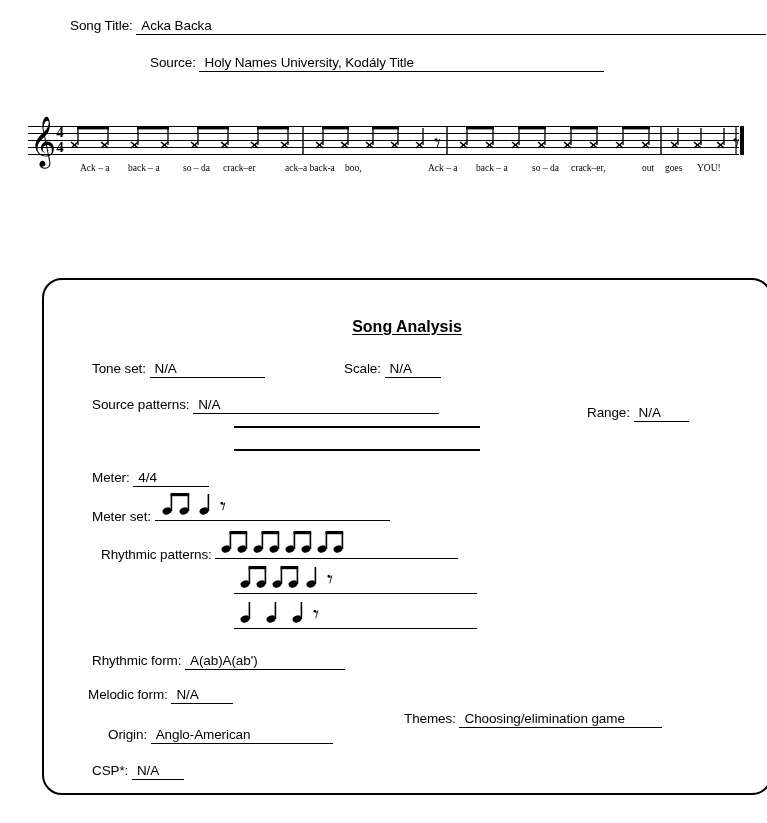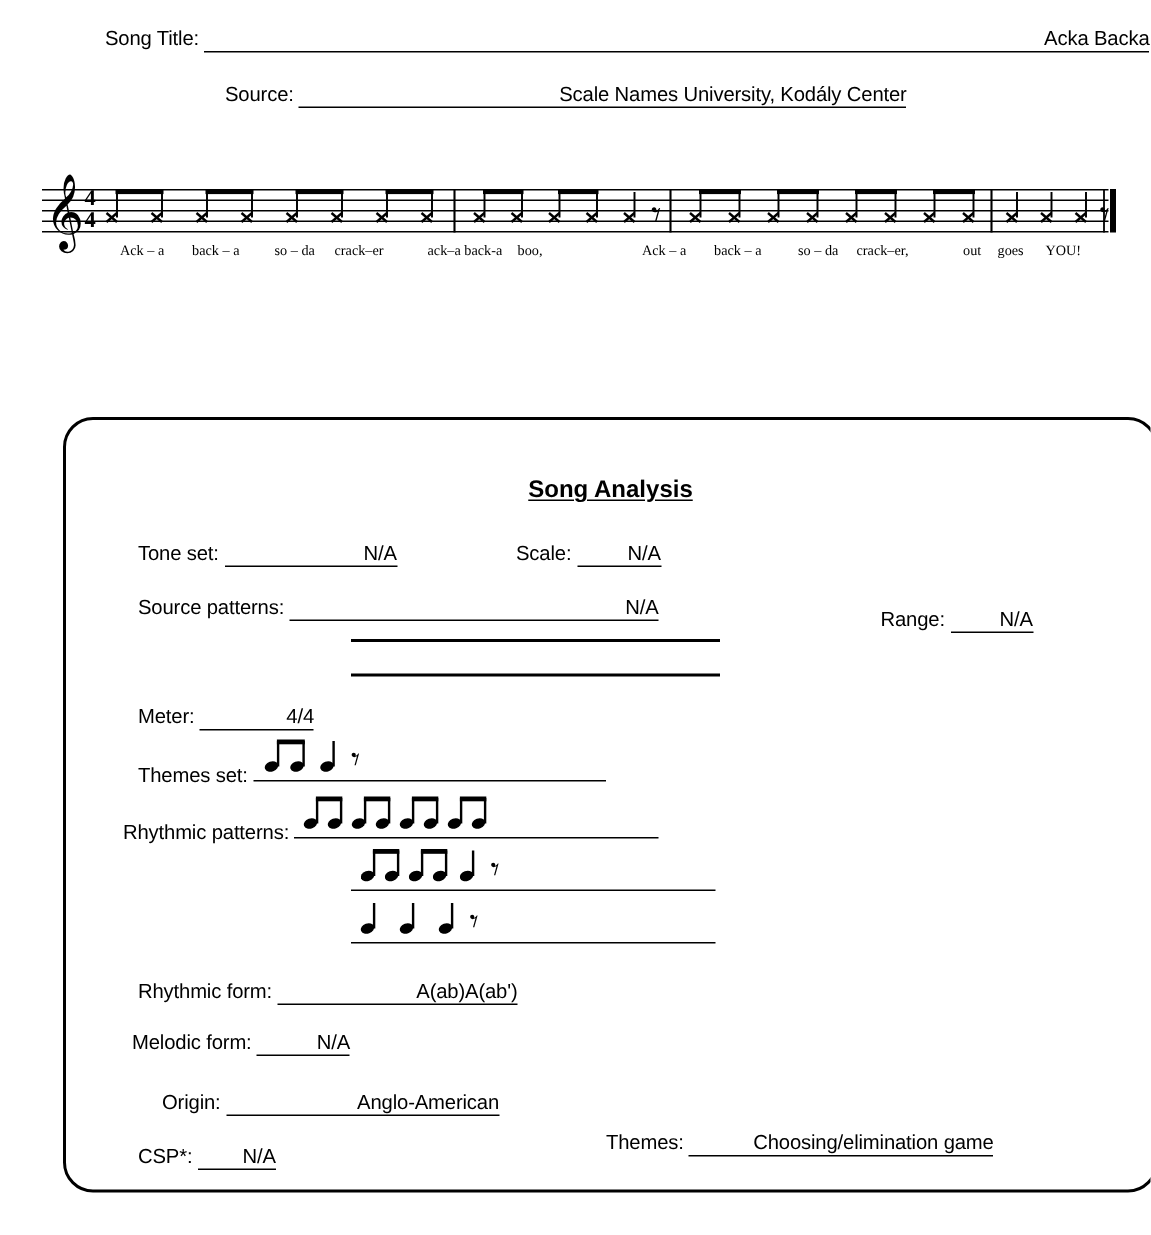--- a/index.html
+++ b/index.html
@@ -22,21 +22,21 @@
     font-size: 13.5px;
     white-space: nowrap;
     letter-spacing: -0.1px;
   }
   .fill {
     display: inline-block;
     border-bottom: 1.6px solid #000;
     vertical-align: baseline;
     font-size: 13.5px;
     white-space: nowrap;
-    text-align: right;
+    text-align: left;
     padding-left: 5px;
     box-sizing: border-box;
     height: 17px;
     line-height: 16px;
   }
   .blankline {
     border-bottom: 2px solid #000;
     height: 0;
   }
 
@@ -92,36 +92,36 @@
   #row-melodic-patterns .fill { width: 246px; }
   #mp-line2 { position: absolute; left: 190px; top: 146px; width: 246px; }
   #mp-line3 { position: absolute; left: 190px; top: 169px; width: 246px; }
 
   #row-meter { left: 48px; top: 190px; }
   #row-meter .fill { width: 76px; }
 
   #row-rhythmset { left: 48px; top: 222px; }
   #row-rhythmset .fill { width: 235px; position: relative; height: 19px; }
 
-  #row-rhythmic-patterns { left: 38px; top: 260px; }
+  #row-rhythmic-patterns { left: 57px; top: 260px; }
   #row-rhythmic-patterns .fill { width: 243px; position: relative; height: 19px; }
   #rp-line2 { position: absolute; left: 190px; top: 295px; width: 243px; height: 19px; }
   #rp-line3 { position: absolute; left: 190px; top: 330px; width: 243px; height: 19px; }
 
   #row-rhythmic-form { left: 48px; top: 373px; }
   #row-rhythmic-form .fill { width: 160px; }
 
   #row-melodic-form { left: 44px; top: 407px; }
   #row-melodic-form .fill { width: 62px; }
   #overall-form-group { position: absolute; left: 280px; top: 407px; }
   #overall-form-group .fill { width: 110px; }
 
   #row-origin { left: 64px; top: 447px; }
   #row-origin .fill { width: 182px; }
-  #themes-group { position: absolute; left: 360px; top: 474px; }
+  #themes-group { position: absolute; left: 360px; top: 431px; }
   #themes-group .fill { width: 203px; }
 
   #row-csp { left: 48px; top: 483px; }
   #row-csp .fill { width: 52px; }
 
   
   .rglyphs {
     position: absolute;
     left: 5px;
     bottom: 1px;
@@ -132,21 +132,21 @@
 </head>
 <body>
 
 <div class="abs row-label" id="song-title-row">
   <span>Song Title:</span>
   <span class="fill">Acka Backa</span>
 </div>
 
 <div class="abs row-label" id="source-row">
   <span>Source:</span>
-  <span class="fill">Scale Names University, Kodály Center</span>
+  <span class="fill">Holy Names University, Kodály Title</span>
 </div>
 
 <div class="abs" id="staff-wrap">
   <svg width="727" height="76" viewBox="0 0 727 76">
 
     <g stroke="#000" stroke-width="1">
       <line x1="8" y1="14.5" x2="719" y2="14.5"></line>
       <line x1="8" y1="21.5" x2="719" y2="21.5"></line>
       <line x1="8" y1="28.5" x2="719" y2="28.5"></line>
       <line x1="8" y1="35.5" x2="719" y2="35.5"></line>
@@ -350,21 +350,21 @@
   </div>
   <div class="blankline" id="mp-line2"></div>
   <div class="blankline" id="mp-line3"></div>
 
   <div class="boxrow row-label" id="row-meter">
     <span>Meter:</span>
     <span class="fill">4/4</span>
   </div>
 
   <div class="boxrow row-label" id="row-rhythmset">
-    <span>Themes set:</span>
+    <span>Meter set:</span>
     <span class="fill">
       <span class="rglyphs">
         <svg width="90" height="30" viewBox="0 0 90 30">
           <ellipse cx="7" cy="22" rx="4.6" ry="3.4" transform="rotate(-20 7 22)"></ellipse>
           <ellipse cx="24" cy="22" rx="4.6" ry="3.4" transform="rotate(-20 24 22)"></ellipse>
           <rect x="10.6" y="5" width="1.6" height="17"></rect>
           <rect x="27.6" y="5" width="1.6" height="17"></rect>
           <rect x="10.6" y="4" width="18.6" height="3.2"></rect>
           <ellipse cx="44" cy="22" rx="4.6" ry="3.4" transform="rotate(-20 44 22)"></ellipse>
           <rect x="47.6" y="5" width="1.6" height="17"></rect>

